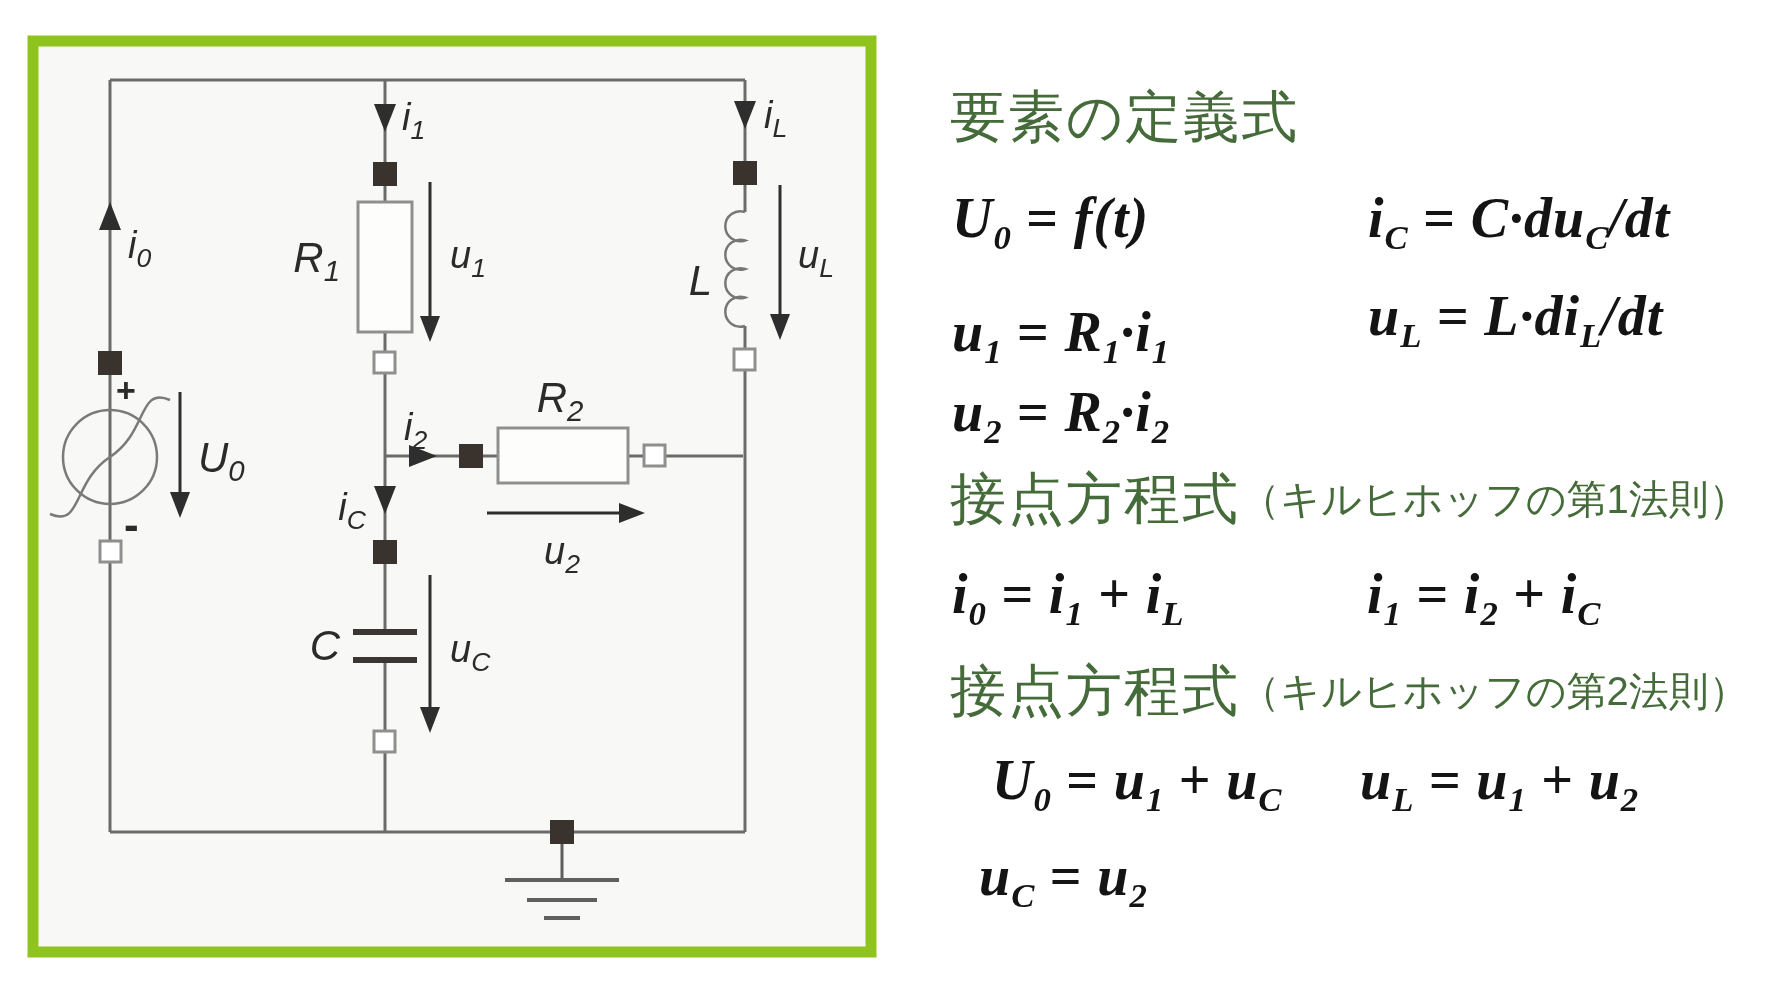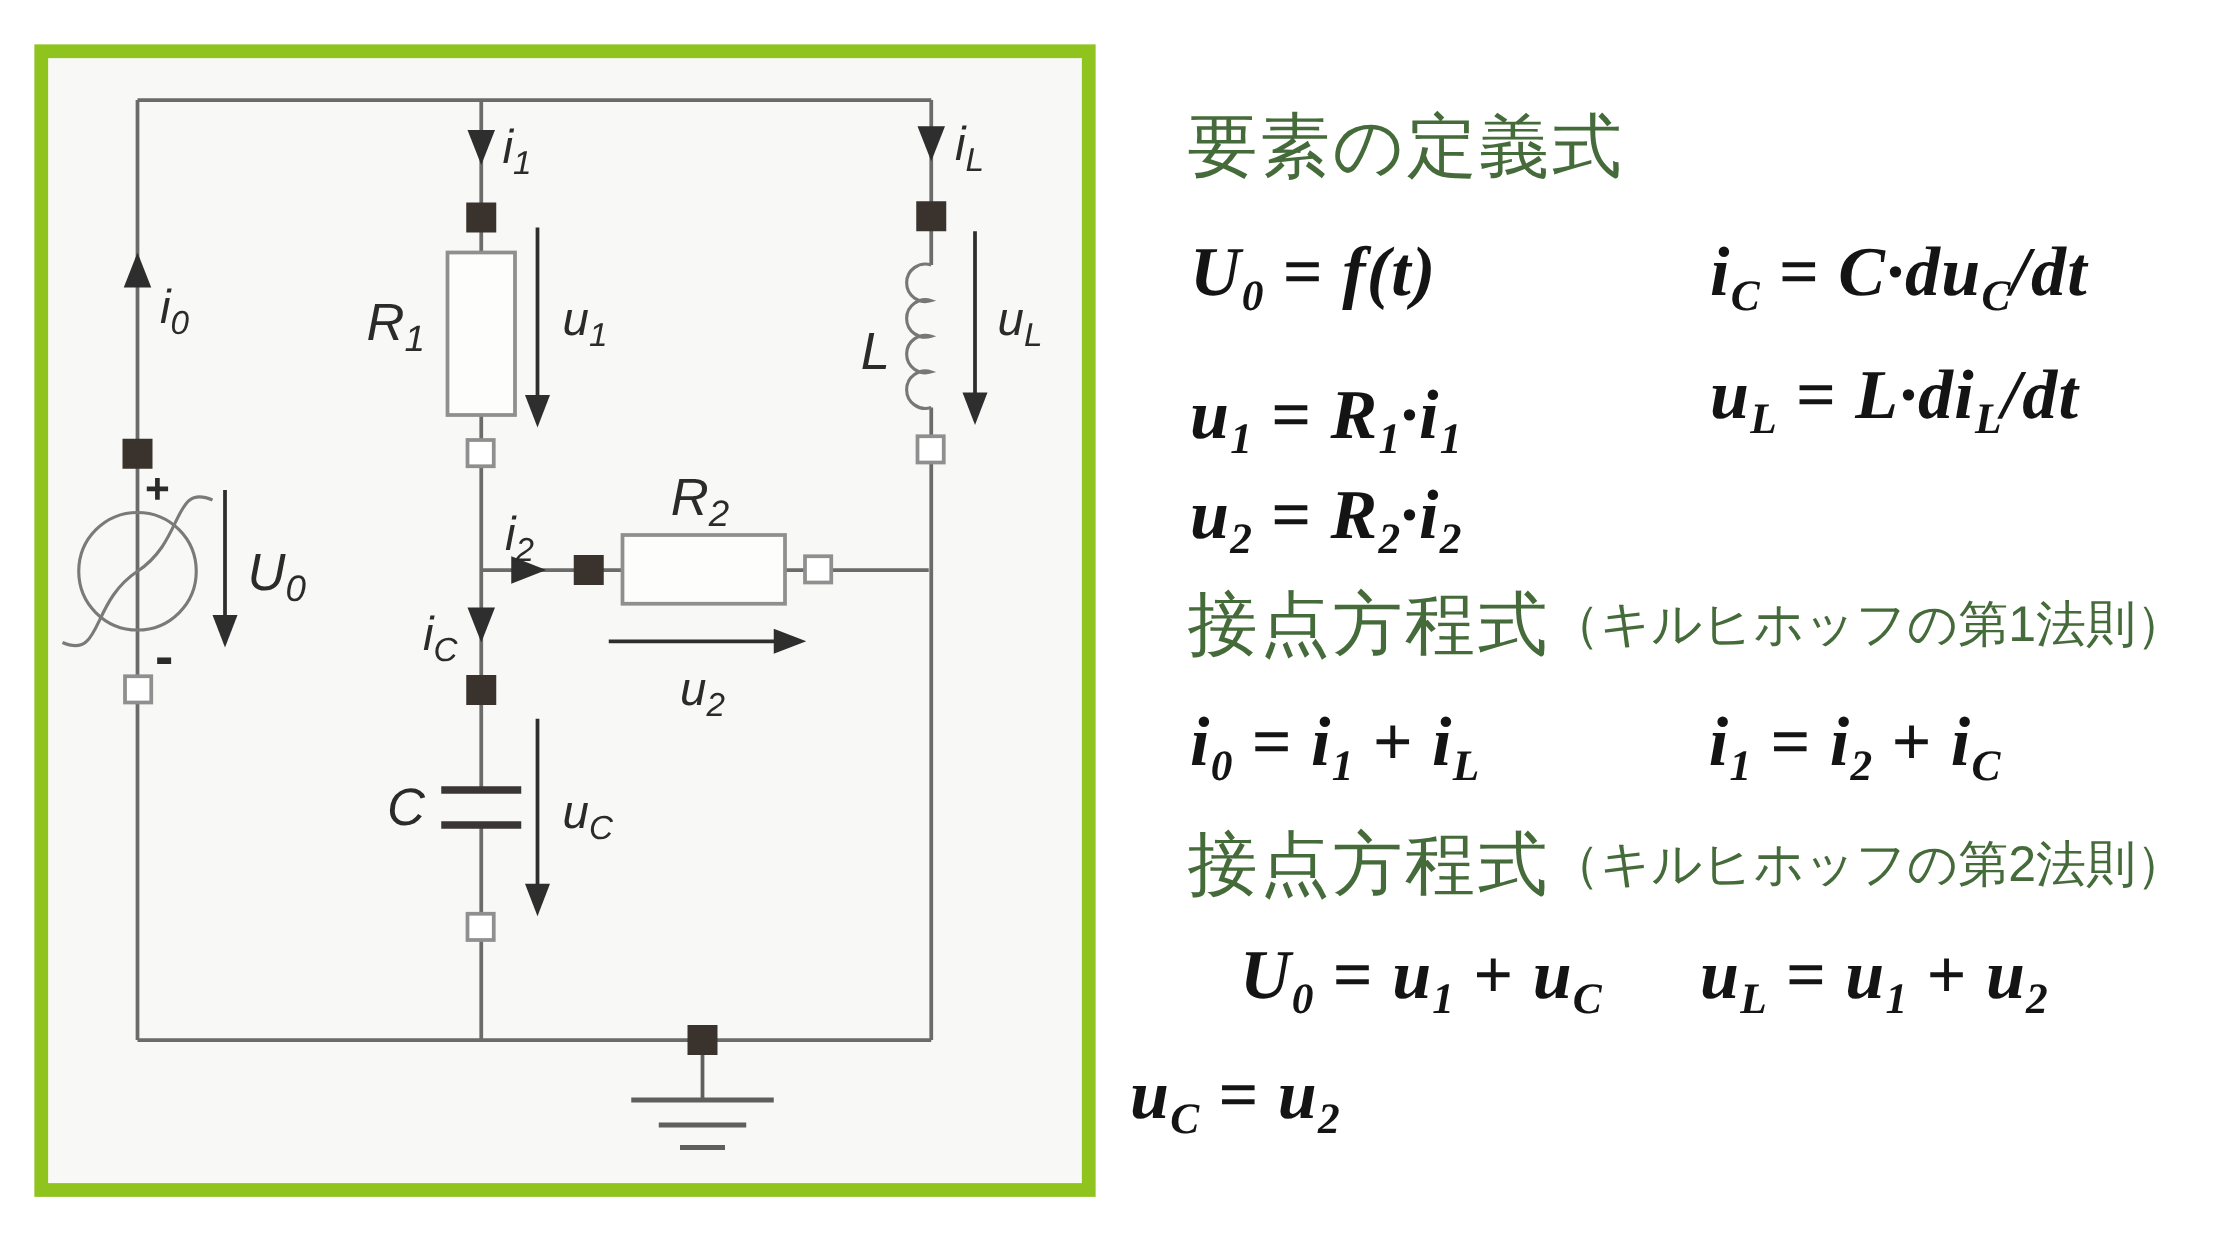--- a/index.html
+++ b/index.html
@@ -131,13 +131,13 @@
   <span class="h-main">接点方程式</span><span class="h-paren">（キルヒホッフの第1法則）</span>
 </div>
 <div class="eq" style="left:952px;top:562px;">i<sub>0</sub> = i<sub>1</sub> + i<sub>L</sub></div>
 <div class="eq" style="left:1367px;top:562px;">i<sub>1</sub> = i<sub>2</sub> + i<sub>C</sub></div>
 
 <div class="heading" style="left:950px;top:654px;">
   <span class="h-main">接点方程式</span><span class="h-paren">（キルヒホッフの第2法則）</span>
 </div>
 <div class="eq" style="left:992px;top:748px;">U<sub>0</sub> = u<sub>1</sub> + u<sub>C</sub></div>
 <div class="eq" style="left:1360px;top:748px;">u<sub>L</sub> = u<sub>1</sub> + u<sub>2</sub></div>
-<div class="eq" style="left:904px;top:844px;">u<sub>C</sub> = u<sub>2</sub></div>
+<div class="eq" style="left:979px;top:844px;">u<sub>C</sub> = u<sub>2</sub></div>
 
 </body></html>

